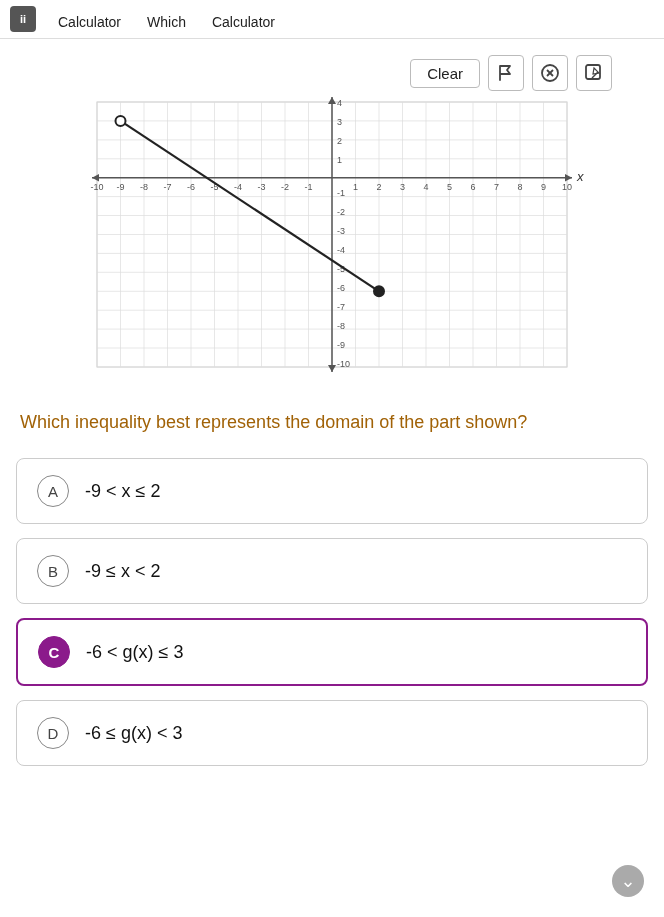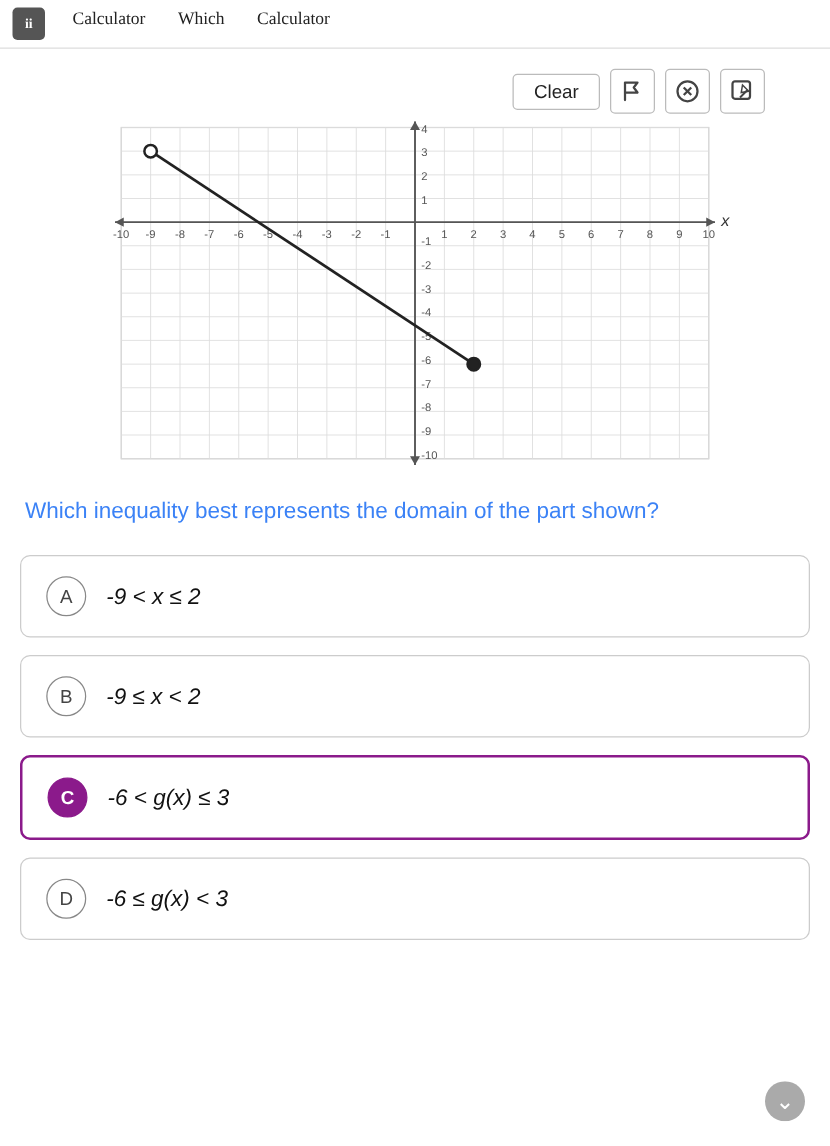--- a/index.html
+++ b/index.html
@@ -7,27 +7,26 @@
       font-family: Arial, sans-serif;
       background: #fff;
       width: 664px;
       min-height: 917px;
       overflow-x: hidden;
     }
 
     
     .menu-bar {
       display: flex;
-      align-items: flex-start;
+      align-items: flex-end;
       padding: 6px 10px;
       border-bottom: 1px solid #ddd;
       gap: 18px;
       font-size: 14px;
       color: #222;
-      font-family: Liberation Serif, serif;
     }
     .menu-bar .app-icon {
       width: 26px;
       height: 26px;
       background: #555;
       border-radius: 4px;
       display: flex;
       align-items: center;
       justify-content: center;
       color: white;
@@ -81,23 +80,23 @@
       color: #444;
     }
 
     
     .graph-svg-wrap {
       margin-top: 48px;
     }
 
     
     .question-text {
-      margin: 13px 20px 22px 20px;
-      font-size: 18px;
-      color: #3b82f6;
+      margin: 28px 20px 22px 20px;
+      font-size: 18px;
+      color: #a16207;
       line-height: 1.5;
     }
 
     
     .options {
       margin: 0 16px;
       display: flex;
       flex-direction: column;
       gap: 14px;
     }
@@ -136,21 +135,20 @@
 
     .option.selected .option-circle {
       background: #8b1a8b;
       border-color: #8b1a8b;
       color: white;
       font-weight: bold;
     }
 
     .option-text {
       font-size: 18px;
-      font-style: italic;
     }
 
     
     .scroll-hint {
       position: fixed;
       bottom: 20px;
       right: 20px;
       width: 32px;
       height: 32px;
       background: #aaa;

